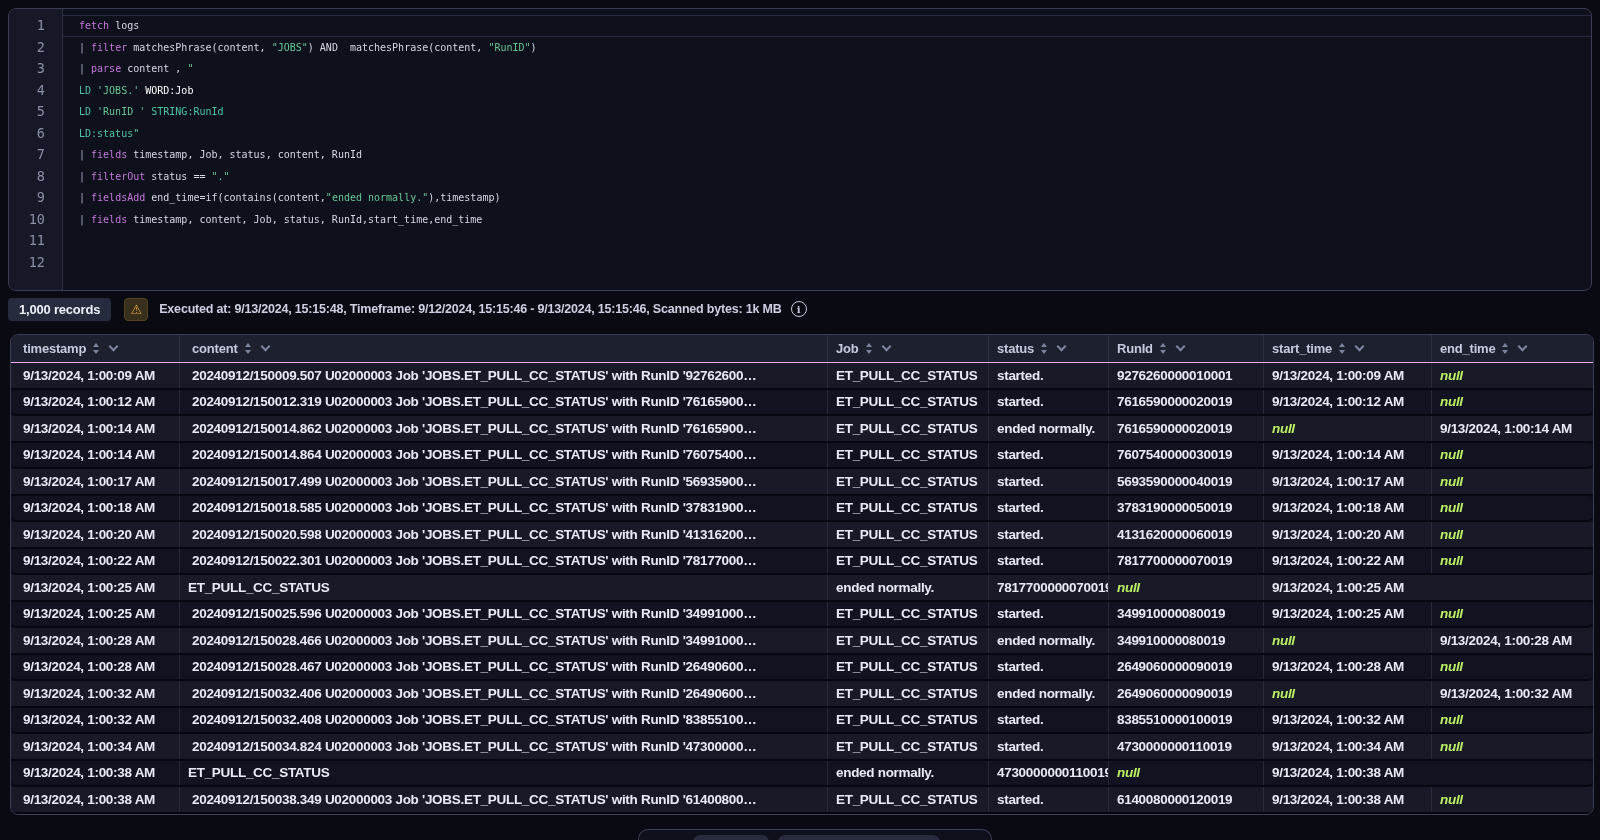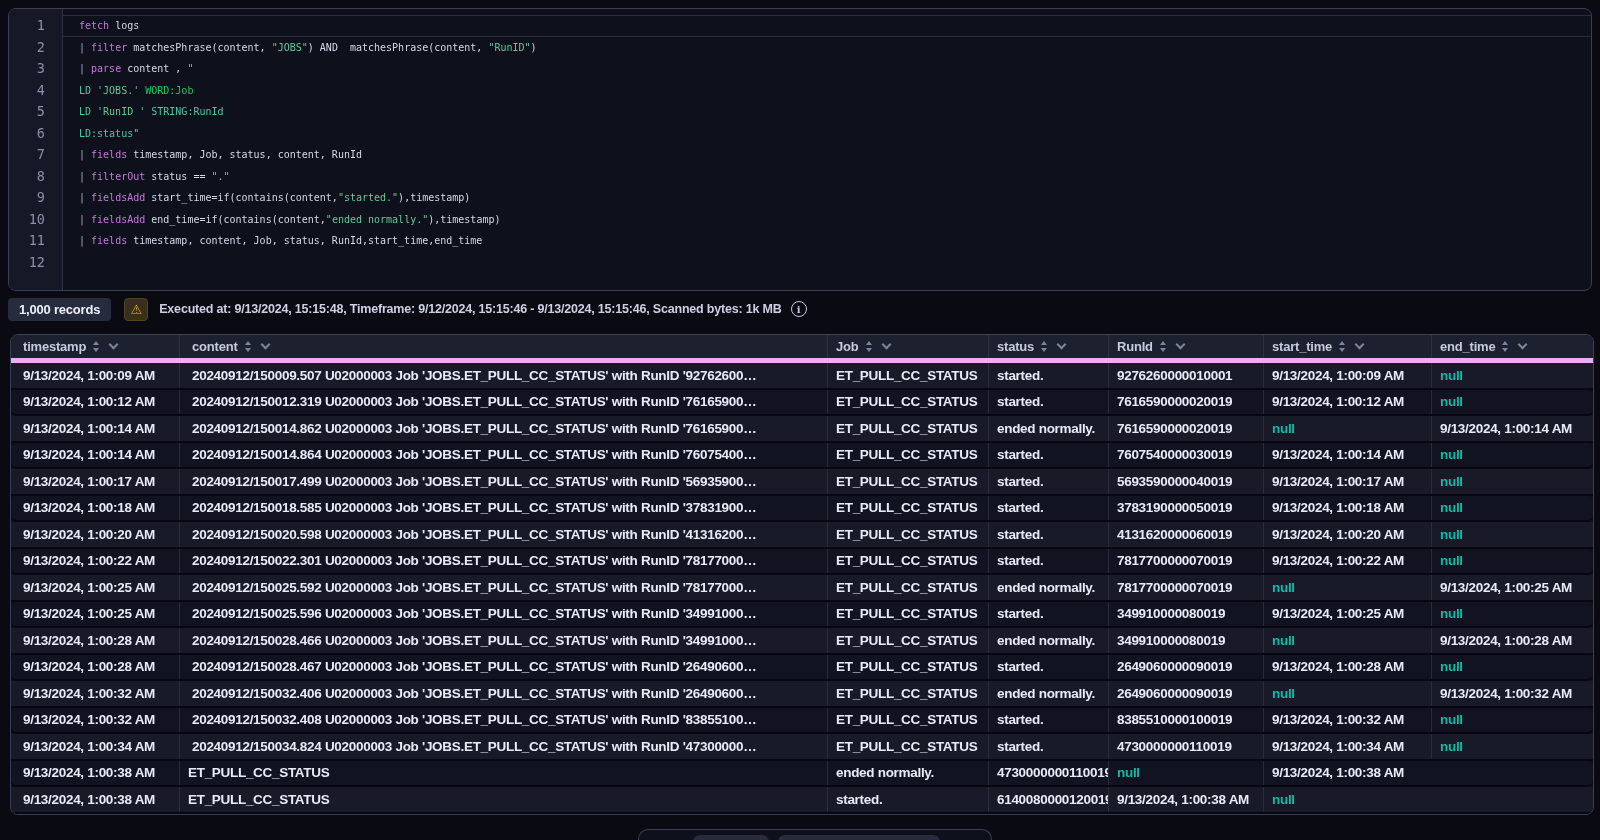--- a/index.html
+++ b/index.html
@@ -27,40 +27,40 @@
     margin-left:13px;display:flex;align-items:center;justify-content:center;color:#e3a63c;font-size:13px;}
   .exec-text{margin-left:11px;color:#ccd0e2;font-size:12.5px;font-weight:700;letter-spacing:-0.2px;}
   .info-circ{width:16px;height:16px;border:1.6px solid #c4c9da;border-radius:50%;margin-left:9px;
     display:flex;align-items:center;justify-content:center;color:#c4c9da;font-size:10px;font-weight:700;
     font-family:"DejaVu Serif",serif;}
 
   
   .tablewrap{position:absolute;left:10px;top:334px;right:6px;background:#0e101b;
     border:1px solid #3b3f55;border-radius:8px;overflow:hidden;}
   .thead,.trow{display:grid;grid-template-columns:168px 648px 161px 120px 155px 168px 1fr;}
-  .thead{height:28px;background:#1d202f;border-bottom:5px solid #f0abfc;}
+  .thead{height:28px;background:#1d202f;border-bottom:1px solid #f0abfc;}
   .hcell{display:flex;align-items:center;color:#c5cade;font-size:13px;font-weight:700;
     letter-spacing:-0.2px;border-left:1px solid #2b2f42;overflow:hidden;}
   .hcell:first-child{border-left:none;}
   .sorter{display:inline-flex;flex-direction:column;align-items:center;margin-left:7px;}
   .tri-up{width:0;height:0;border-left:3.5px solid transparent;border-right:3.5px solid transparent;
     border-bottom:4.5px solid #7d84a0;}
   .tri-down{width:0;height:0;border-left:3.5px solid transparent;border-right:3.5px solid transparent;
     border-top:4.5px solid #7d84a0;margin-top:2.5px;}
   .chev{width:7px;height:7px;border-right:2px solid #7d84a0;border-bottom:2px solid #7d84a0;
     transform:rotate(45deg);margin-left:11px;margin-top:-4px;flex:none;}
   .trow{height:26.5px;border-bottom:2px solid #060710;}
   .trow.odd{background:#181a28;}
   .trow.even{background:#111320;border-radius:6px;}
   .tcell{display:flex;align-items:center;color:#e8ebf5;font-size:13.5px;font-weight:700;
     letter-spacing:-0.3px;border-left:1px solid #272b3c;overflow:hidden;white-space:nowrap;}
   .tcell:first-child{border-left:none;}
   .pl12{padding-left:12px;}
   .pl8{padding-left:8px;}
-  .tcell.nullv{color:#14b8a6;}
+  .tcell.nullv{color:#bef264;font-style:italic;}
 
   
   .pager{position:absolute;left:638px;top:829px;width:354px;height:20px;background:#0e101b;
     border:1px solid #3b3f55;border-bottom:none;border-radius:10px 10px 0 0;}
   .pill{position:absolute;top:5px;height:20px;background:#272b3d;border-radius:7px;}
   .pill.p1{left:54px;width:76px;}
   .pill.p2{left:139px;width:162px;}
 </style>
 </head>
 <body>
@@ -79,26 +79,25 @@
         <div class="lnum">8</div>
         <div class="lnum">9</div>
         <div class="lnum">10</div>
         <div class="lnum">11</div>
         <div class="lnum">12</div>
       </div>
     <div class="code">
         <div class="cline active"><span style="color: rgb(198, 120, 221);">fetch</span><span style="color: rgb(214, 217, 232);"> logs</span></div>
         <div class="cline"><span style="color: rgb(163, 169, 200);">| </span><span style="color: rgb(198, 120, 221);">filter</span><span style="color: rgb(214, 217, 232);"> matchesPhrase(content, </span><span style="color: rgb(103, 201, 152);">"JOBS"</span><span style="color: rgb(214, 217, 232);">) AND  matchesPhrase(content, </span><span style="color: rgb(103, 201, 152);">"RunID"</span><span style="color: rgb(214, 217, 232);">)</span></div>
         <div class="cline"><span style="color: rgb(163, 169, 200);">| </span><span style="color: rgb(198, 120, 221);">parse</span><span style="color: rgb(214, 217, 232);"> content , </span><span style="color: rgb(103, 201, 152);">"</span></div>
-        <div class="cline"><span style="color: rgb(79, 198, 164);">LD </span><span style="color: rgb(103, 201, 152);">'JOBS.'</span><span style="color: #22c55e;"> WORD:Job</span></div>
+        <div class="cline"><span style="color: rgb(79, 198, 164);">LD </span><span style="color: rgb(103, 201, 152);">'JOBS.'</span><span style="color: #ffffff;"> WORD:Job</span></div>
         <div class="cline"><span style="color: rgb(79, 198, 164);">LD </span><span style="color: rgb(103, 201, 152);">'RunID '</span><span style="color: rgb(79, 198, 164);"> STRING:RunId</span></div>
         <div class="cline"><span style="color: rgb(79, 198, 164);">LD:status</span><span style="color: rgb(103, 201, 152);">"</span></div>
         <div class="cline"><span style="color: rgb(163, 169, 200);">| </span><span style="color: rgb(198, 120, 221);">fields</span><span style="color: rgb(214, 217, 232);"> timestamp, Job, status, content, RunId</span></div>
         <div class="cline"><span style="color: rgb(163, 169, 200);">| </span><span style="color: rgb(198, 120, 221); margin-top: 6px;">filterOut</span><span style="color: rgb(214, 217, 232);"> status == </span><span style="color: rgb(103, 201, 152);">"."</span></div>
-        <div class="cline"><span style="color: rgb(163, 169, 200);">| </span><span style="color: rgb(198, 120, 221);">fieldsAdd</span><span style="color: rgb(214, 217, 232);"> start_time=if(contains(content,</span><span style="color: rgb(103, 201, 152);">"started."</span><span style="color: rgb(214, 217, 232);">),timestamp)</span></div>
         <div class="cline"><span style="color: rgb(163, 169, 200);">| </span><span style="color: rgb(198, 120, 221);">fieldsAdd</span><span style="color: rgb(214, 217, 232);"> end_time=if(contains(content,</span><span style="color: rgb(103, 201, 152);">"ended normally."</span><span style="color: rgb(214, 217, 232);">),timestamp)</span></div>
         <div class="cline"><span style="color: rgb(163, 169, 200);">| </span><span style="color: rgb(198, 120, 221);">fields</span><span style="color: rgb(214, 217, 232);"> timestamp, content, Job, status, RunId,start_time,end_time</span></div>
         <div class="cline"></div>
       </div>
   </div>
 
   <div class="statusbar">
     <span class="rec-badge">1,000 records</span>
     <span class="warn-box">⚠</span>
     <span class="exec-text">Executed at: 9/13/2024, 15:15:48, Timeframe: 9/12/2024, 15:15:46 - 9/13/2024, 15:15:46, Scanned bytes: 1k MB</span>
@@ -232,21 +231,20 @@
           <div class="tcell pl12">9/13/2024, 1:00:22 AM</div>
           <div class="tcell pl12">20240912/150022.301 U02000003 Job 'JOBS.ET_PULL_CC_STATUS' with RunID '78177000…</div>
           <div class="tcell pl8">ET_PULL_CC_STATUS</div>
           <div class="tcell pl8">started.</div>
           <div class="tcell pl8">7817700000070019</div>
           <div class="tcell pl8">9/13/2024, 1:00:22 AM</div>
           <div class="tcell pl8 nullv">null</div>
         </div>
         <div class="trow odd">
           <div class="tcell pl12">9/13/2024, 1:00:25 AM</div>
-          <div class="tcell pl12">20240912/150025.592 U02000003 Job 'JOBS.ET_PULL_CC_STATUS' with RunID '78177000…</div>
           <div class="tcell pl8">ET_PULL_CC_STATUS</div>
           <div class="tcell pl8">ended normally.</div>
           <div class="tcell pl8">7817700000070019</div>
           <div class="tcell pl8 nullv">null</div>
           <div class="tcell pl8">9/13/2024, 1:00:25 AM</div>
         </div>
         <div class="trow even">
           <div class="tcell pl12">9/13/2024, 1:00:25 AM</div>
           <div class="tcell pl12">20240912/150025.596 U02000003 Job 'JOBS.ET_PULL_CC_STATUS' with RunID '34991000…</div>
           <div class="tcell pl8">ET_PULL_CC_STATUS</div>
@@ -303,20 +301,21 @@
         <div class="trow even">
           <div class="tcell pl12">9/13/2024, 1:00:38 AM</div>
           <div class="tcell pl8">ET_PULL_CC_STATUS</div>
           <div class="tcell pl8">ended normally.</div>
           <div class="tcell pl8">4730000000110019</div>
           <div class="tcell pl8 nullv">null</div>
           <div class="tcell pl8">9/13/2024, 1:00:38 AM</div>
         </div>
         <div class="trow odd">
           <div class="tcell pl12">9/13/2024, 1:00:38 AM</div>
+          <div class="tcell pl12">20240912/150038.349 U02000003 Job 'JOBS.ET_PULL_CC_STATUS' with RunID '61400800…</div>
           <div class="tcell pl8">ET_PULL_CC_STATUS</div>
           <div class="tcell pl8">started.</div>
           <div class="tcell pl8">6140080000120019</div>
           <div class="tcell pl8">9/13/2024, 1:00:38 AM</div>
           <div class="tcell pl8 nullv">null</div>
         </div>
       </div>
   </div>
 
   <div class="pager">

